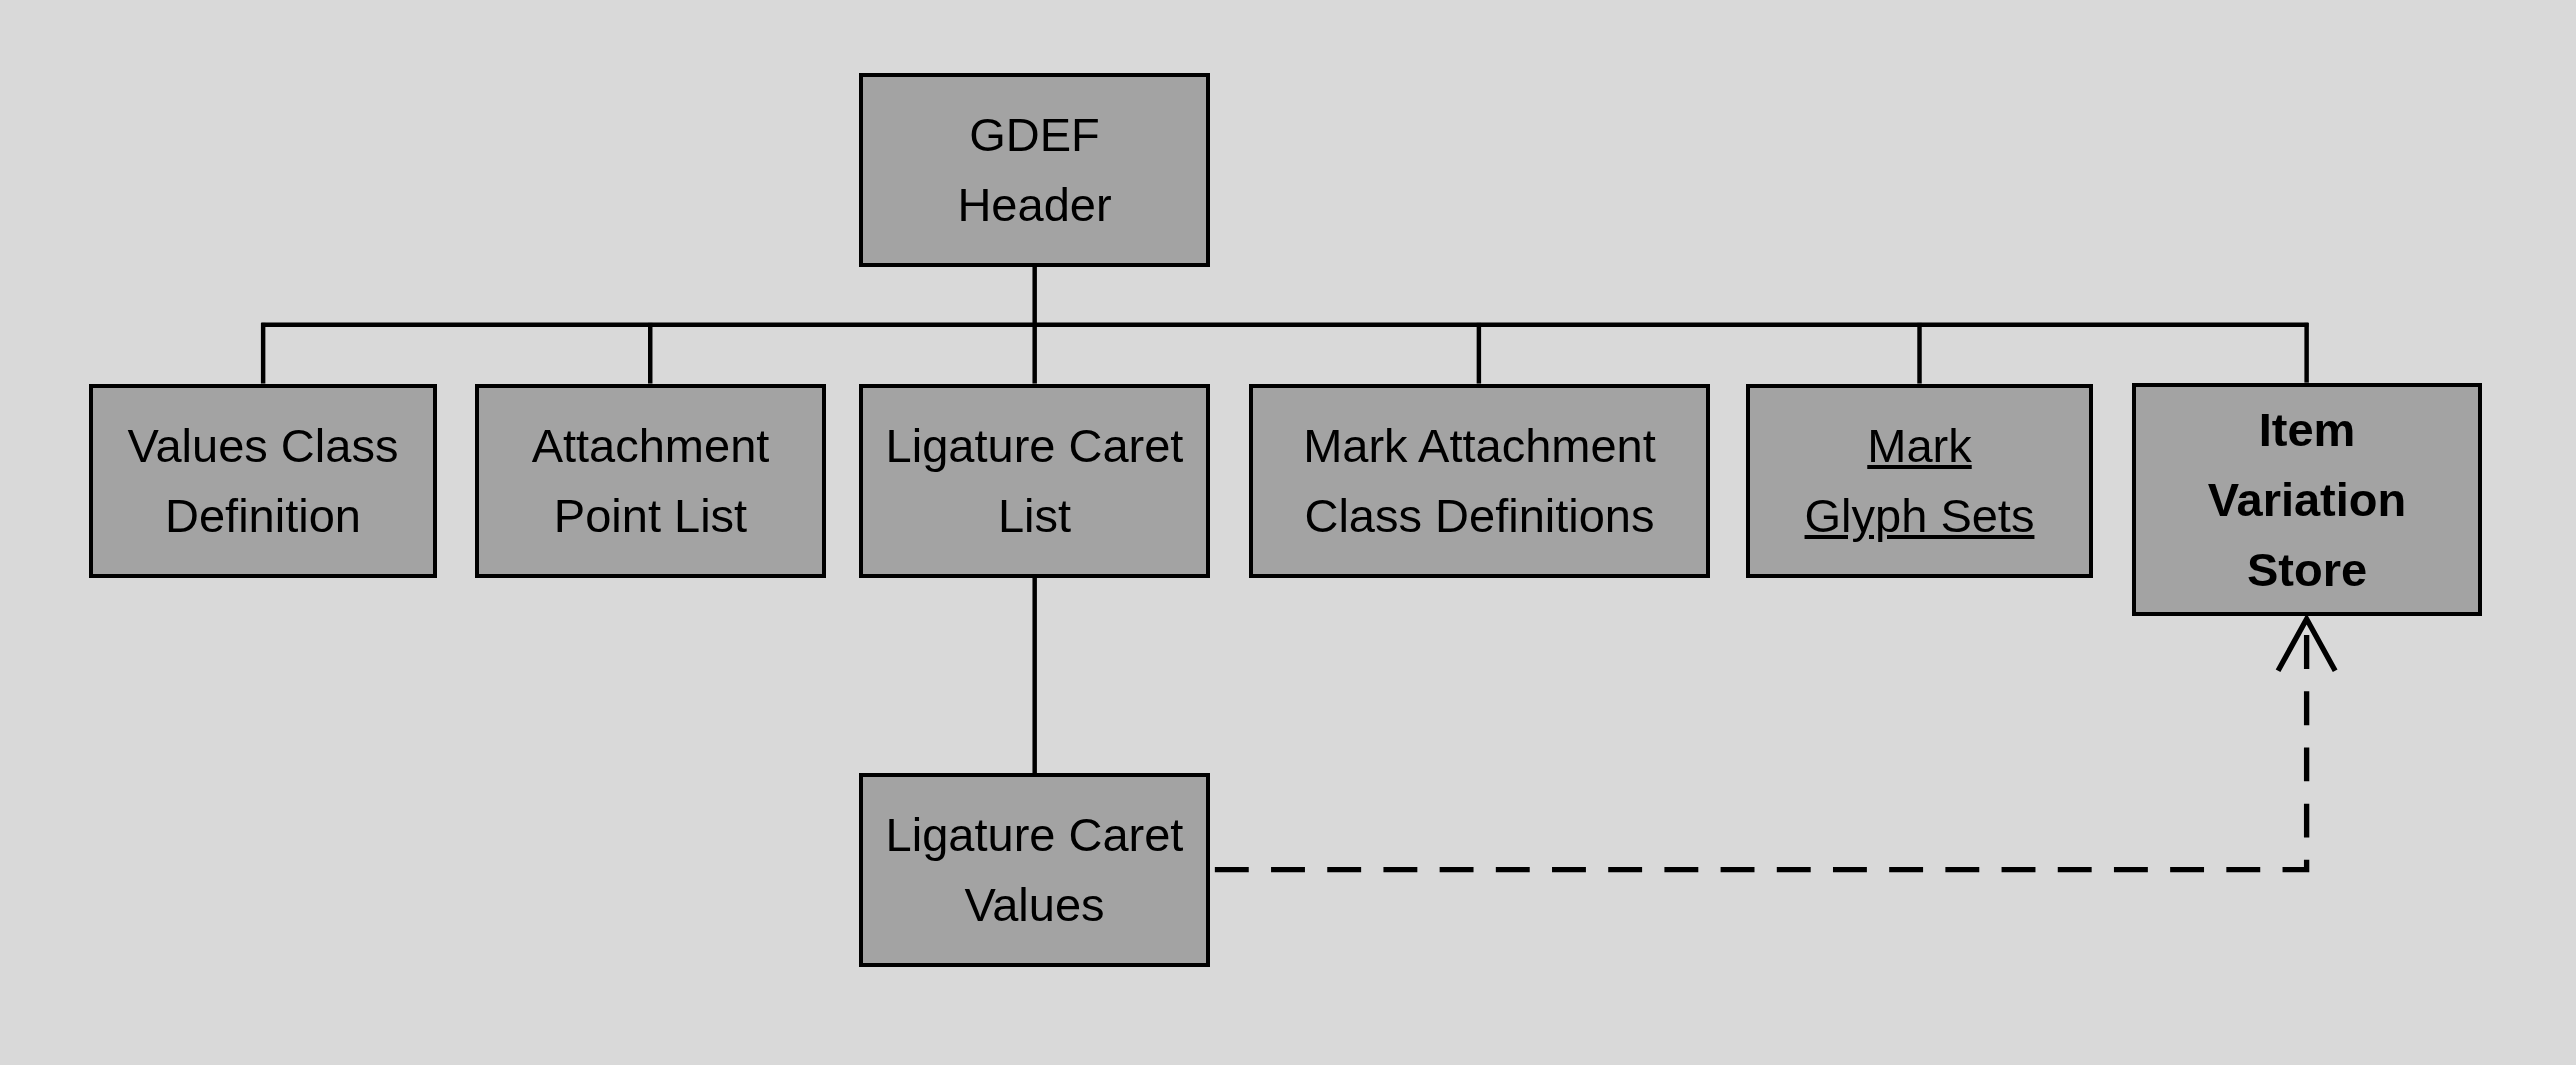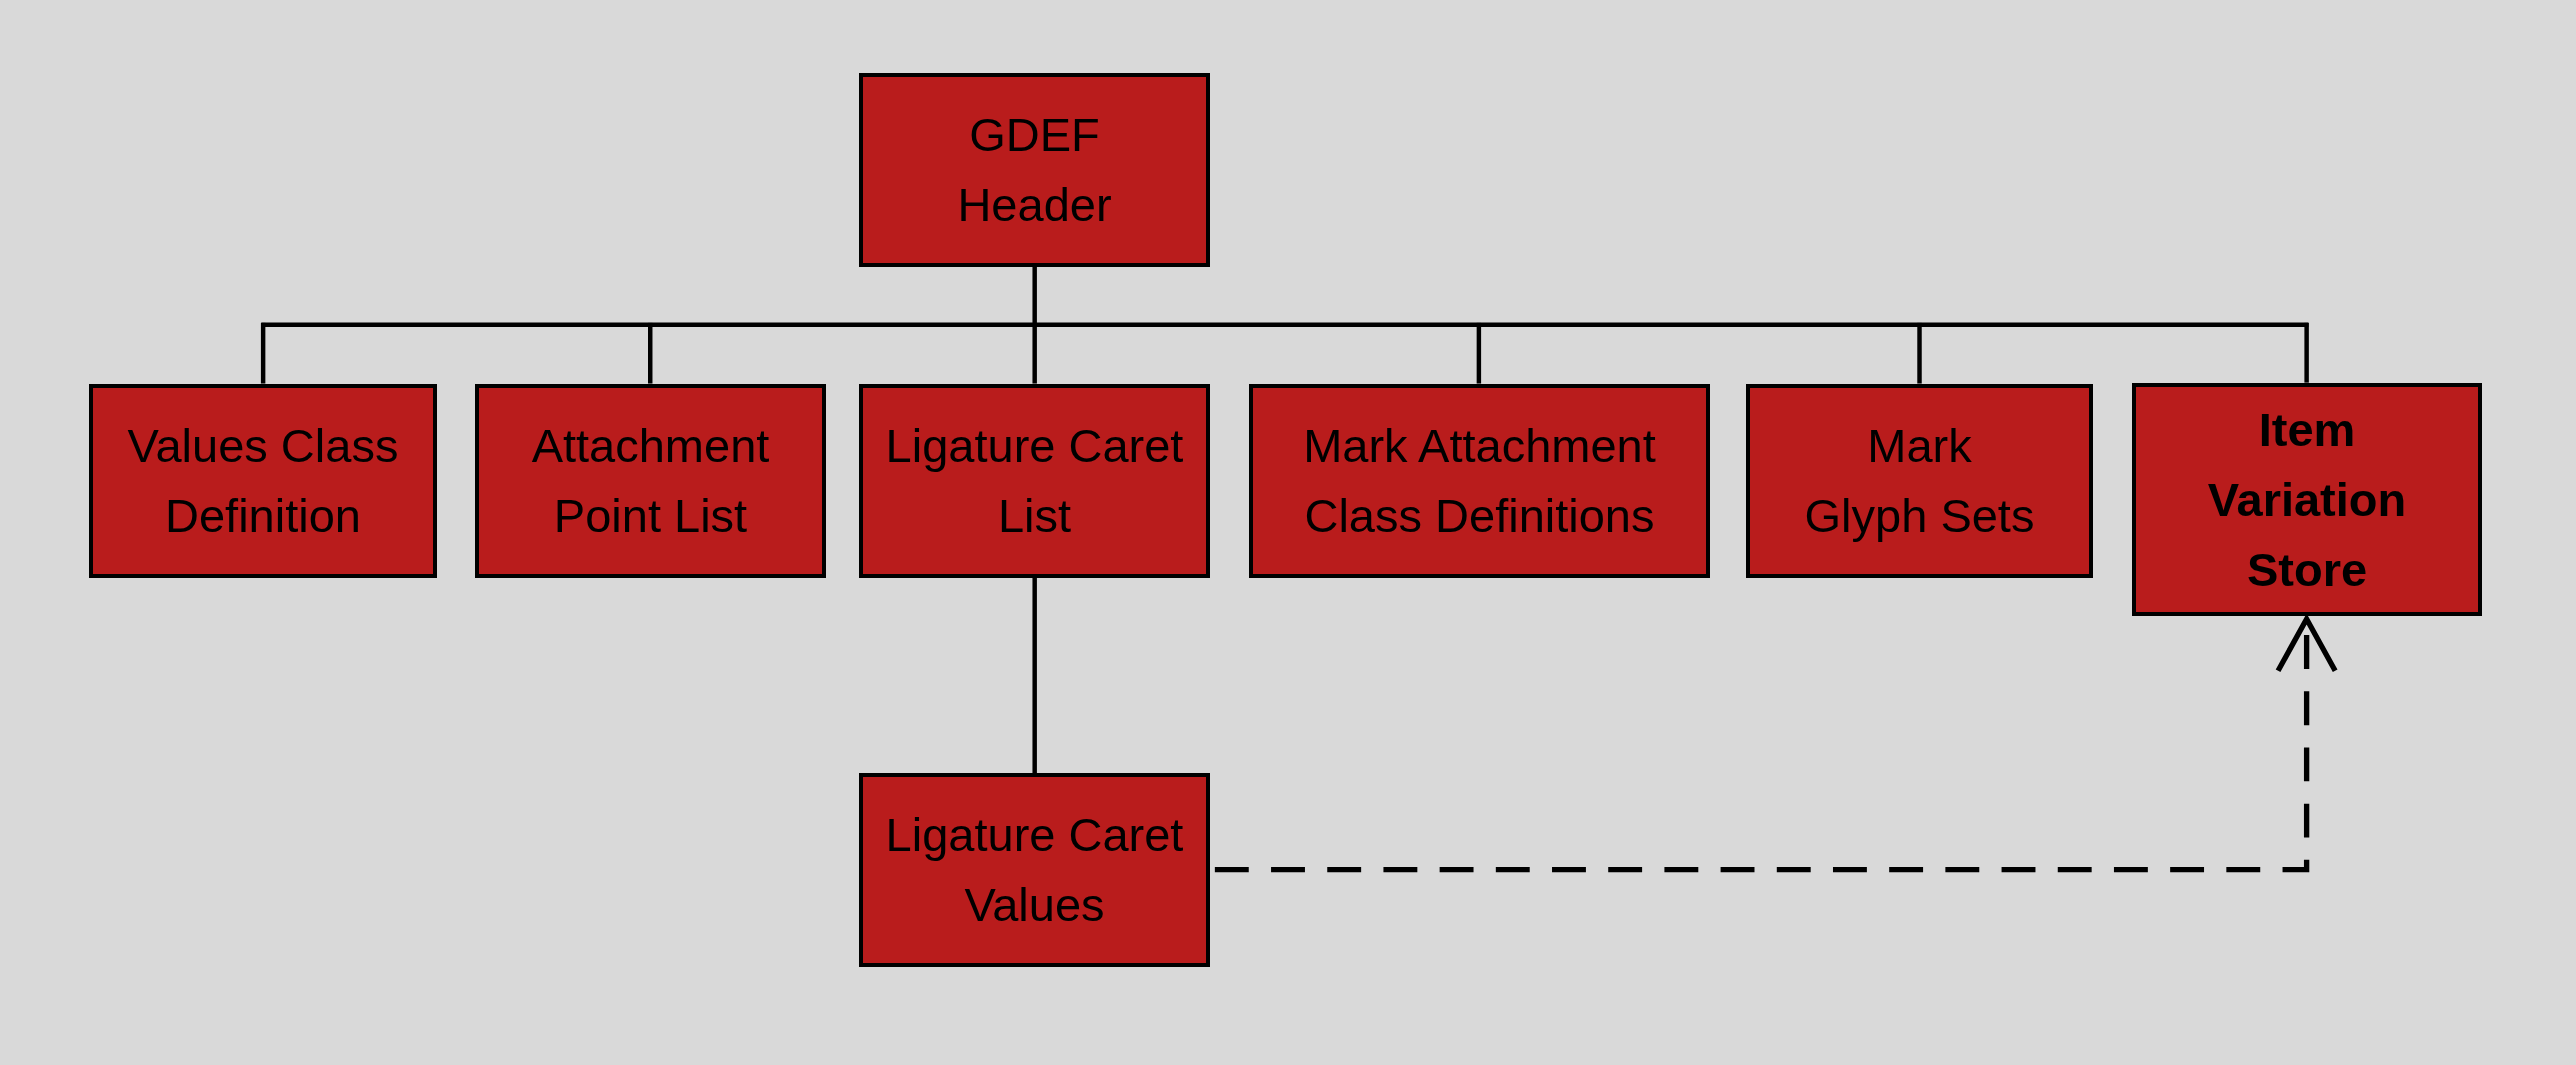--- a/index.html
+++ b/index.html
@@ -24,39 +24,39 @@
   svg.wires {
     position: absolute;
     left: 0;
     top: 0;
     width: 2576px;
     height: 1065px;
   }
   .node {
     position: absolute;
     box-sizing: border-box;
-    background: #b91c1c;
+    background: #a3a3a3;
     border: 4.5px solid #000000;
     display: flex;
     align-items: center;
     justify-content: center;
     text-align: center;
     color: #000000;
     font-size: 47px;
     line-height: 70px;
     white-space: pre-line;
     z-index: 2;
   }
   
   .n-gdef   { left:  859px; top:  73px; width: 351px; height: 194px; }
   .n-gcd    { left:  89px; top: 384px; width: 348px; height: 194px; }
   .n-apl    { left:  475px; top: 384px; width: 351px; height: 194px; }
   .n-lcl    { left:  859px; top: 384px; width: 351px; height: 194px; }
   .n-macd   { left: 1249px; top: 384px; width: 461px; height: 194px; }
-  .n-mgs    { left: 1746px; top: 384px; width: 347px; height: 194px; }
+  .n-mgs    { left: 1746px; top: 384px; width: 347px; height: 194px; text-decoration: underline; }
   .n-ivs    { left: 2132px; top: 383px; width: 350px; height: 233px; font-weight: bold; }
   .n-lcv    { left:  859px; top: 773px; width: 351px; height: 194px; }
 </style>
 </head>
 <body>
 
 <div id="diagram">
 
   <svg class="wires" viewBox="0 0 2888 1194">
 

